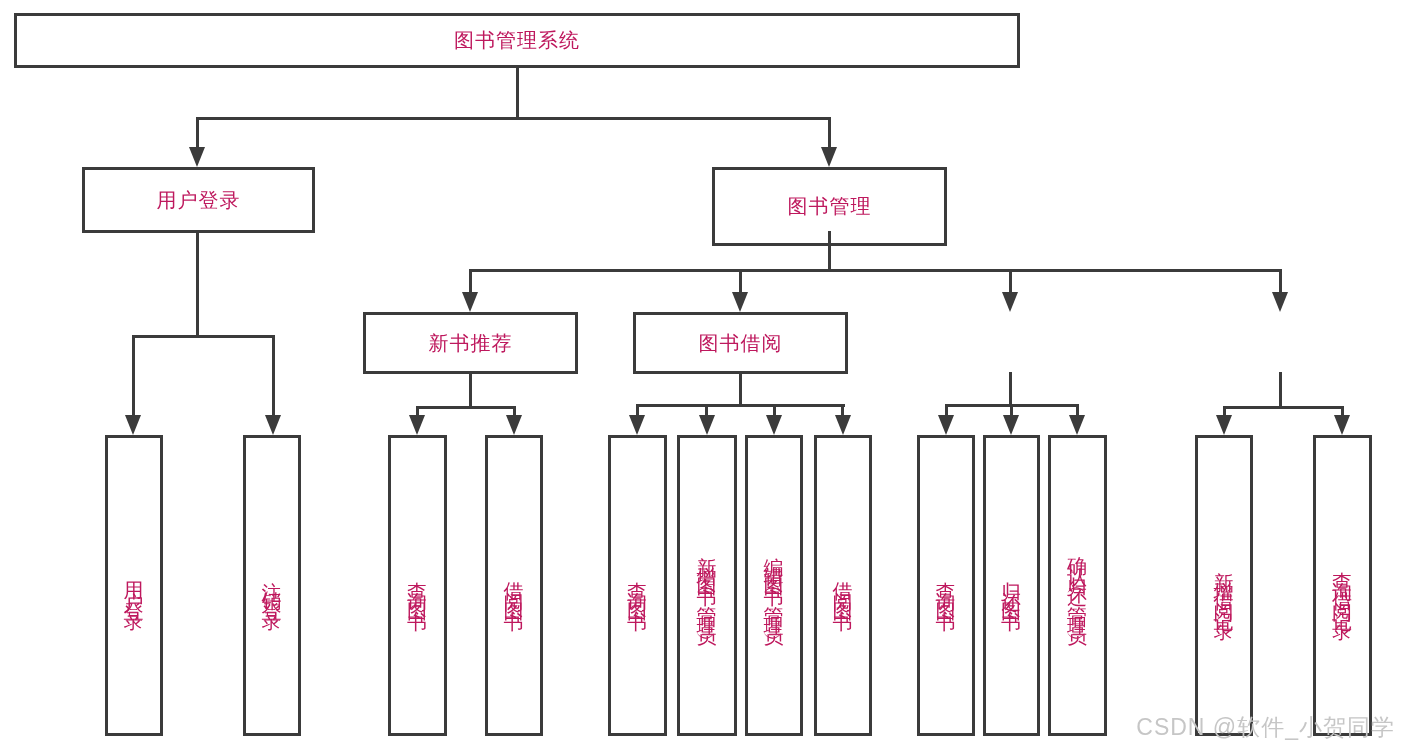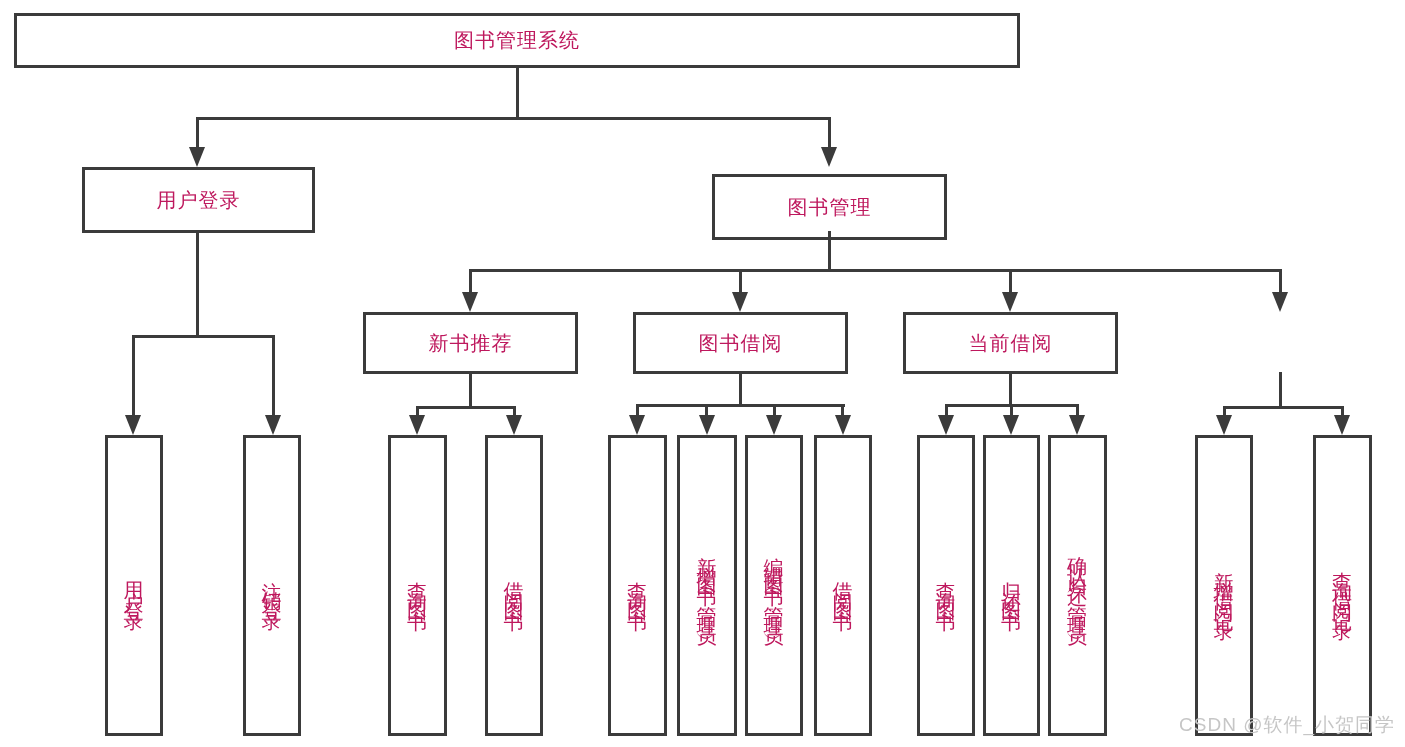--- a/index.html
+++ b/index.html
@@ -34,21 +34,21 @@
   .hl{position:absolute;height:3px;background:#3b3b3b;}
   .ah{
     position:absolute;width:0;height:0;
     border-left:8px solid transparent;
     border-right:8px solid transparent;
     border-top:20px solid #3b3b3b;
   }
   .watermark{
     position:absolute;
     right:10px;top:712px;
-    font-size:19px;
+    font-size:23px;
     color:#c6c6c6;
     letter-spacing:1px;
     z-index:10;
     white-space:nowrap;
   }
 </style>
 </head>
 <body>
 
 <div class="diagram">
@@ -56,21 +56,21 @@
   <div class="box" style="left:14px;top:13px;width:1006px;height:55px">图书管理系统</div>
 
   <div class="vl" style="left:516px;top:66px;height:53px"></div>
   <div class="hl" style="left:196px;top:117px;width:635px"></div>
   <div class="vl" style="left:196px;top:117px;height:33px"></div>
   <div class="ah" style="left:189px;top:147px"></div>
   <div class="vl" style="left:828px;top:117px;height:33px"></div>
   <div class="ah" style="left:821px;top:147px"></div>
 
   <div class="box" style="left:82px;top:167px;width:233px;height:66px">用户登录</div>
-  <div class="box" style="left:712px;top:174px;width:235px;height:66px">图书管理</div>
+  <div class="box" style="left:712px;top:167px;width:235px;height:79px">图书管理</div>
 
   <div class="vl" style="left:196px;top:231px;height:106px"></div>
   <div class="hl" style="left:132px;top:335px;width:143px"></div>
   <div class="vl" style="left:132px;top:335px;height:85px"></div>
   <div class="ah" style="left:125px;top:415px"></div>
   <div class="vl" style="left:272px;top:335px;height:85px"></div>
   <div class="ah" style="left:265px;top:415px"></div>
 
   <div class="vl" style="left:828px;top:231px;height:41px"></div>
   <div class="hl" style="left:469px;top:269px;width:813px"></div>
@@ -78,21 +78,20 @@
   <div class="ah" style="left:462px;top:292px"></div>
   <div class="vl" style="left:739px;top:269px;height:26px"></div>
   <div class="ah" style="left:732px;top:292px"></div>
   <div class="vl" style="left:1009px;top:269px;height:26px"></div>
   <div class="ah" style="left:1002px;top:292px"></div>
   <div class="vl" style="left:1279px;top:269px;height:26px"></div>
   <div class="ah" style="left:1272px;top:292px"></div>
 
   <div class="box" style="left:363px;top:312px;width:215px;height:62px">新书推荐</div>
   <div class="box" style="left:633px;top:312px;width:215px;height:62px">图书借阅</div>
-  <div class="box" style="left:903px;top:312px;width:215px;height:62px">当前借阅</div>
 
   <div class="vl" style="left:469px;top:372px;height:36px"></div>
   <div class="hl" style="left:416px;top:406px;width:100px"></div>
   <div class="vl" style="left:416px;top:406px;height:12px"></div>
   <div class="ah" style="left:409px;top:415px"></div>
   <div class="vl" style="left:513px;top:406px;height:12px"></div>
   <div class="ah" style="left:506px;top:415px"></div>
 
   <div class="vl" style="left:739px;top:372px;height:35px"></div>
   <div class="hl" style="left:636px;top:404px;width:209px"></div>

